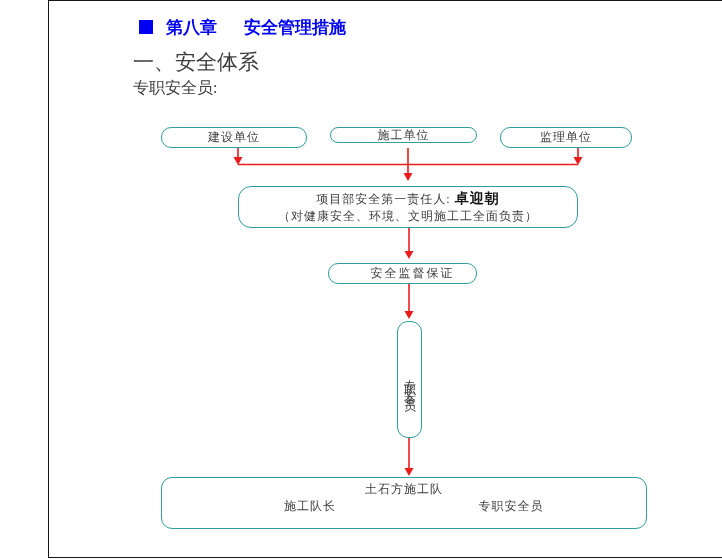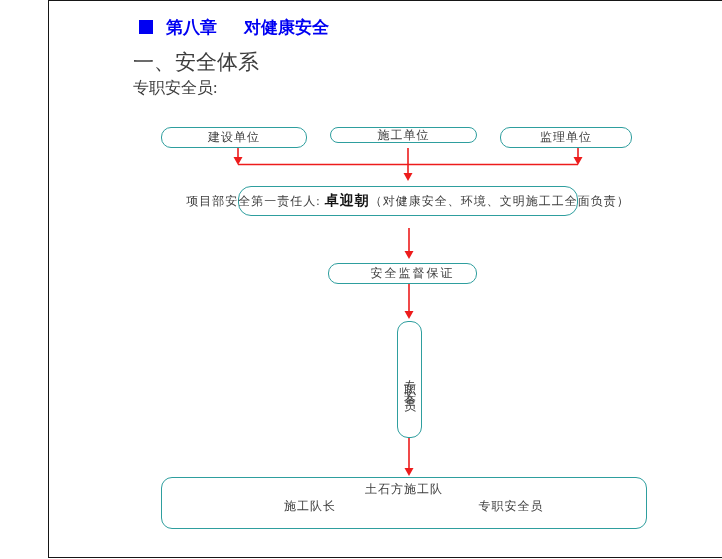--- a/index.html
+++ b/index.html
@@ -48,22 +48,22 @@
     position:absolute;box-sizing:border-box;background:#ffffff;
     border:1.4px solid var(--box-border);border-radius:10px;
     display:flex;align-items:center;justify-content:center;
     font-size:12px;color:var(--text-dark);letter-spacing:1px;
     white-space:nowrap;
   }
   .b-top1{left:112px;top:126px;width:146px;height:21px;}
   .b-top2{left:281px;top:126px;width:147px;height:16px;}
   .b-top3{left:451px;top:126px;width:132px;height:21px;}
   .b-mid{
-    left:189px;top:185px;width:340px;height:30px;border-radius:13px;
-    flex-direction:row;justify-content:center;line-height:17px;
+    left:189px;top:185px;width:340px;height:42px;border-radius:13px;
+    flex-direction:column;justify-content:center;line-height:17px;
   }
   .b-mid .line1{letter-spacing:1px;}
   .b-mid .name{
     font-family:"Liberation Sans", sans-serif;
     font-weight:bold;font-size:14px;color:var(--name-black);letter-spacing:1px;
   }
   .b-sup{left:279px;top:262px;width:149px;height:21px;letter-spacing:2px;padding-left:20px;}
   .b-officer{
     left:348px;top:320px;width:25px;height:117px;border-radius:11px;
     writing-mode:vertical-rl;letter-spacing:5px;font-size:12px;
@@ -83,21 +83,21 @@
 </style>
 </head>
 <body>
 
 <div class="stage">
   <div class="page">
 
     <div class="heading">
       <span class="bullet"></span>
       <span class="chapter">第八章</span>
-      <span class="chapter-title">对健康安全</span>
+      <span class="chapter-title">安全管理措施</span>
     </div>
     <div class="subheading">一、安全体系</div>
     <div class="caption">专职安全员:</div>
 
     <svg class="connectors" width="722" height="559" viewBox="0 0 722 559">
 
       <line x1="189" y1="147" x2="189" y2="157"></line>
       <polygon points="184.5,156 193.5,156 189,164"></polygon>
       <line x1="529" y1="147" x2="529" y2="157"></line>
       <polygon points="524.5,156 533.5,156 529,164"></polygon>

